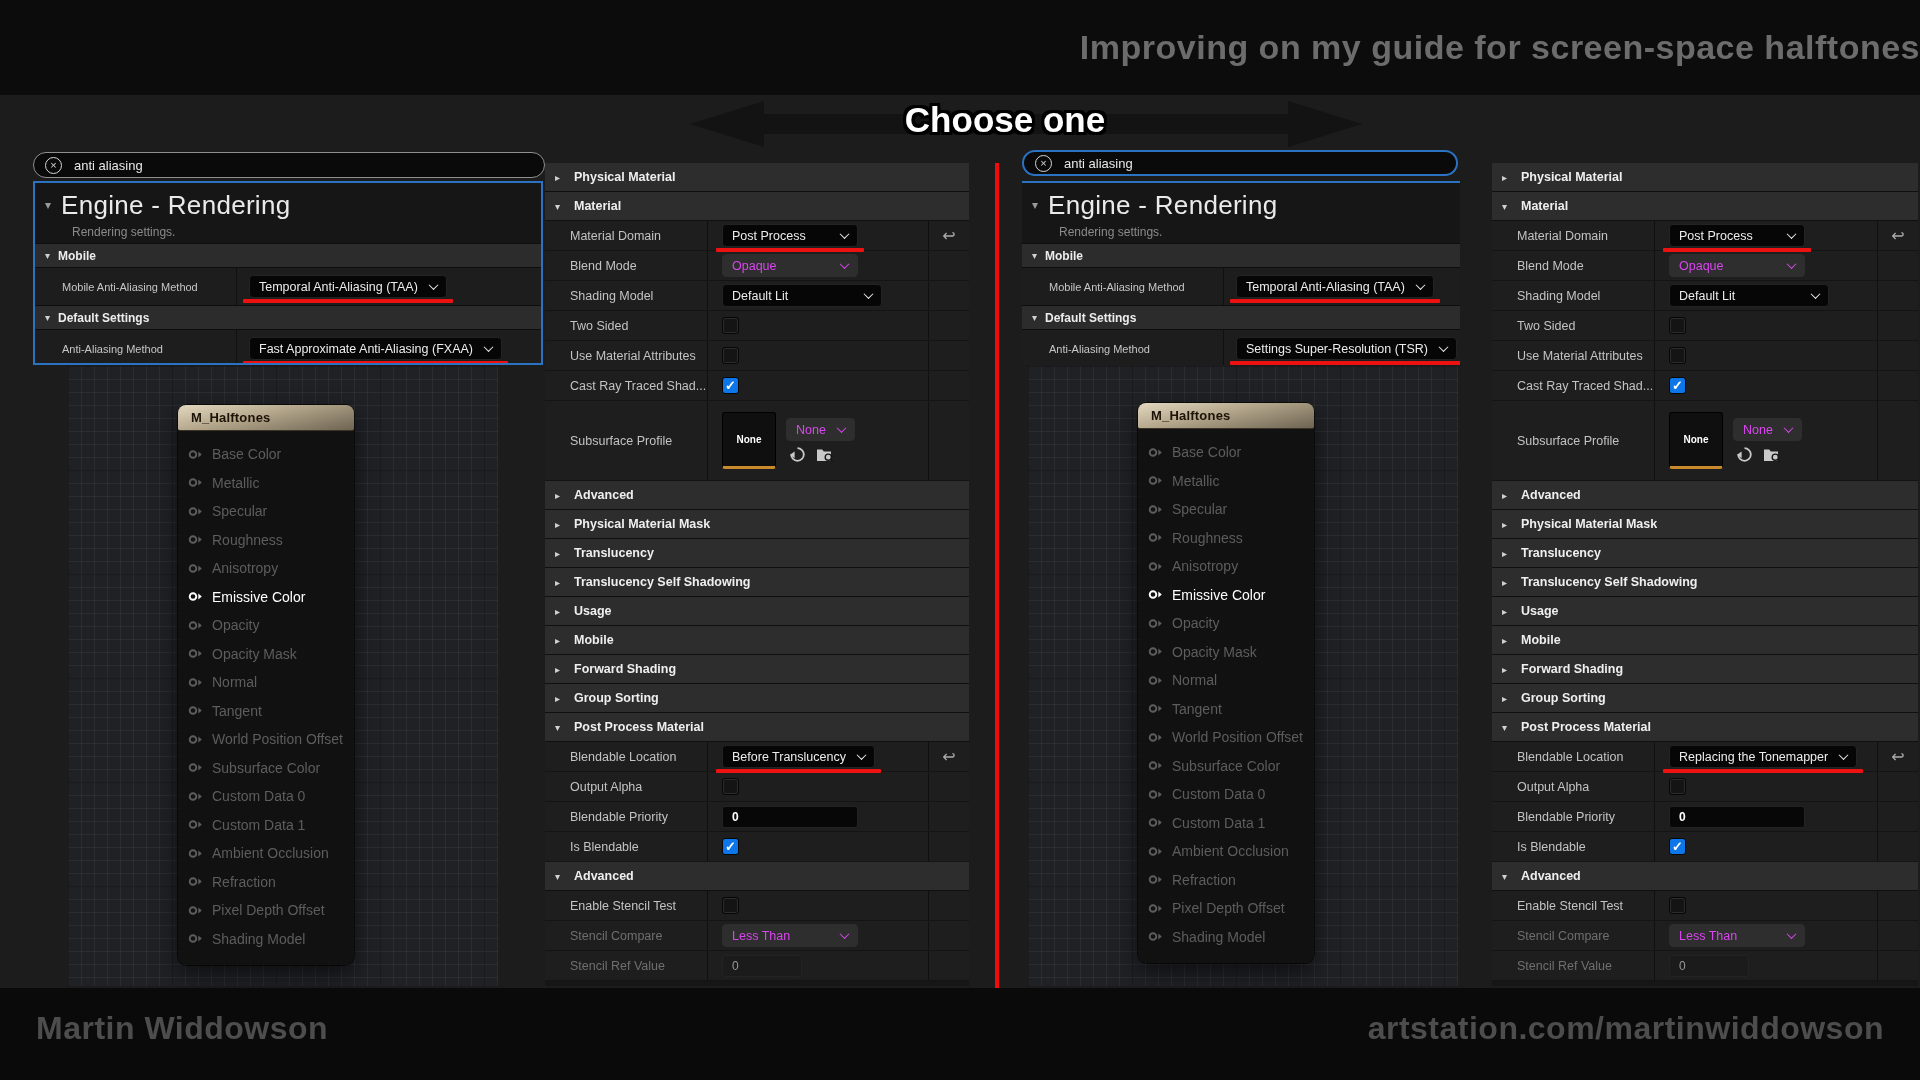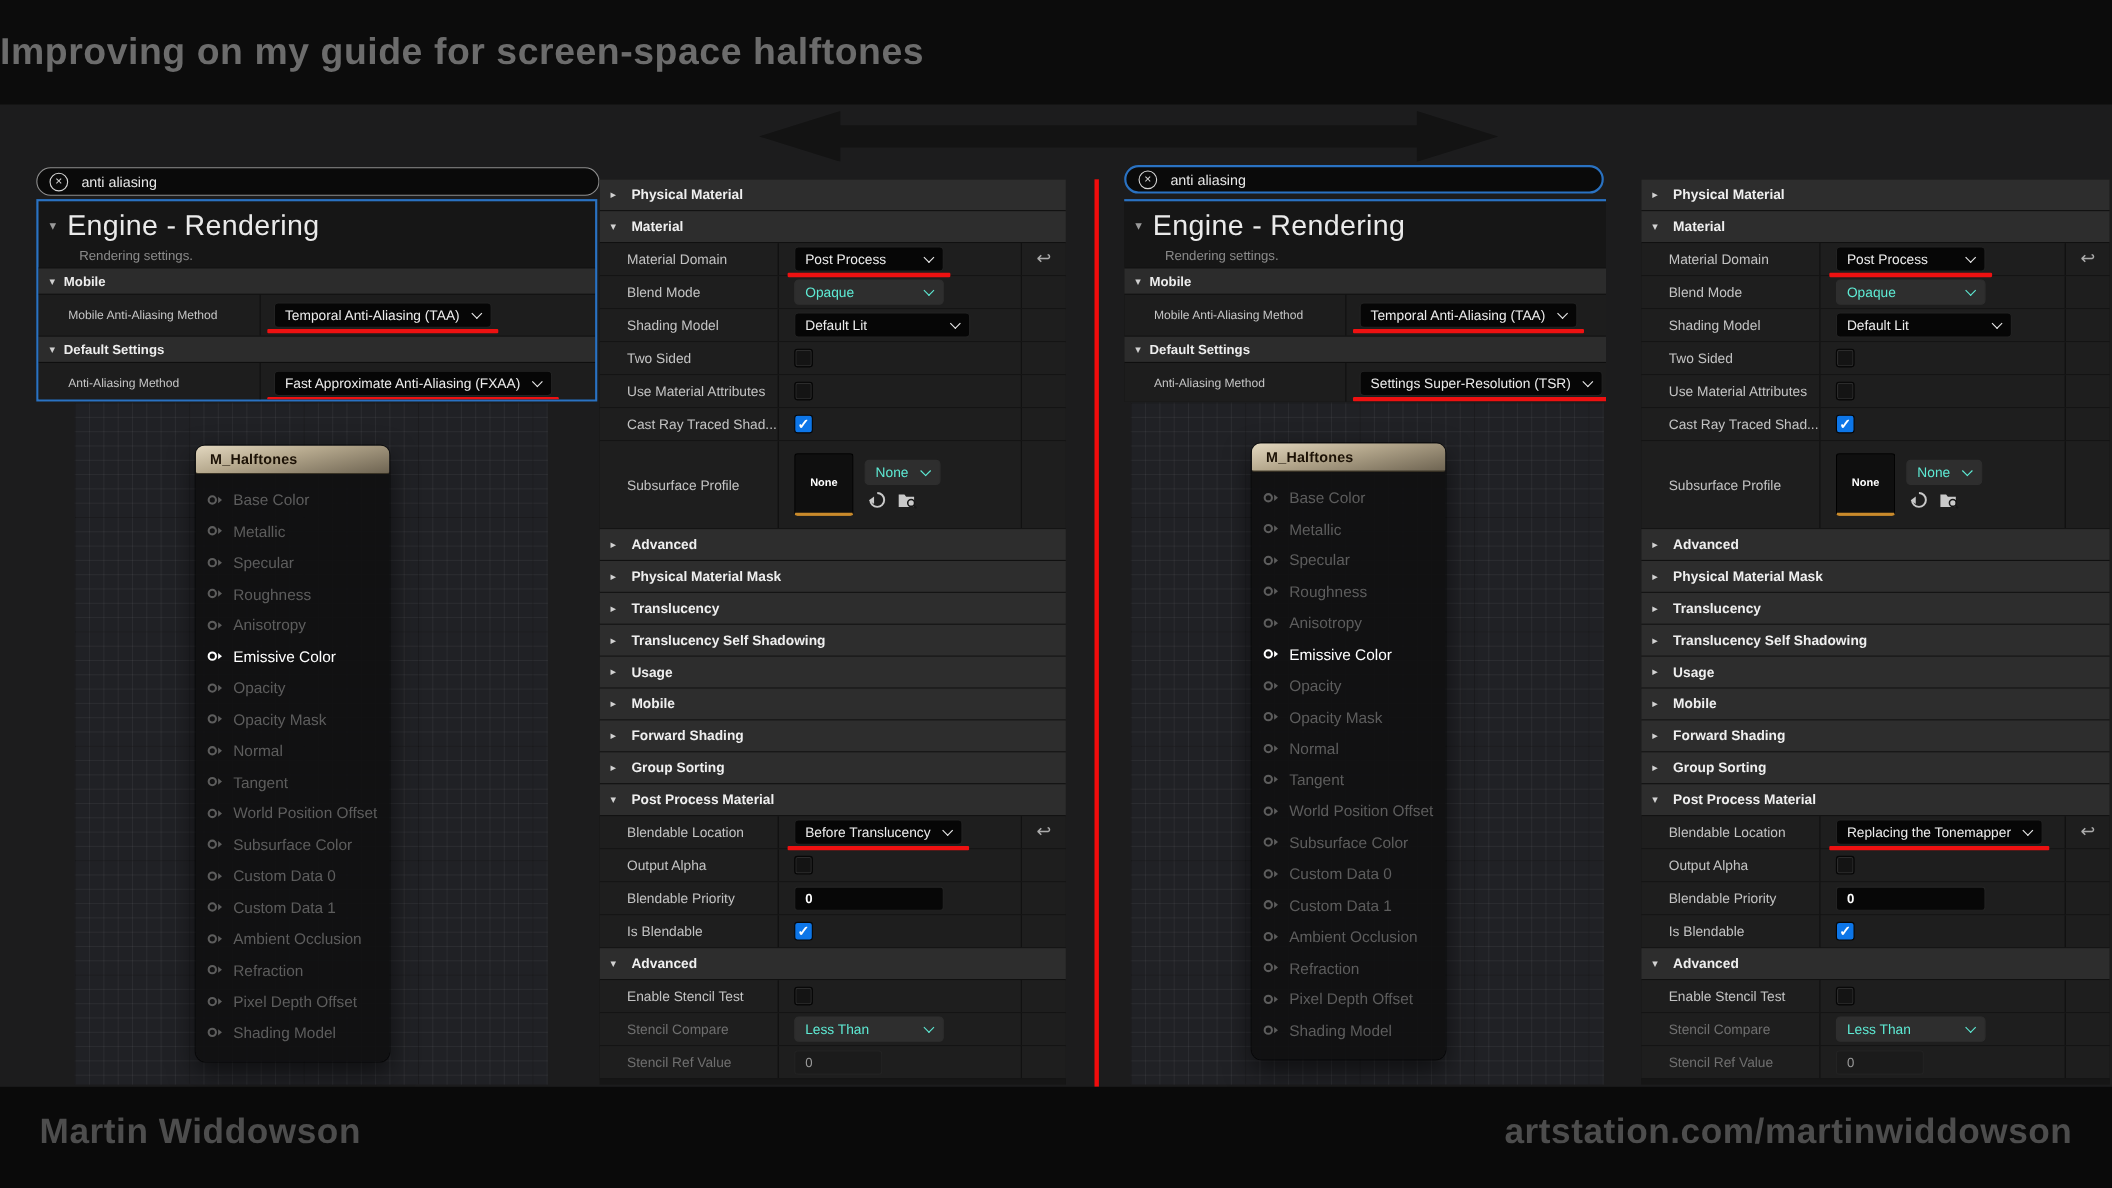--- a/index.html
+++ b/index.html
@@ -1,21 +1,21 @@
 <!DOCTYPE html>
 <html><head>
 <meta charset="utf-8">
 <style>
   html,body{margin:0;padding:0;background:#000;}
   #stage{position:relative;width:1920px;height:1080px;background:#1c1c1d;overflow:hidden;
          font-family:"Liberation Sans", sans-serif; -webkit-font-smoothing:antialiased;}
 
   
   .titlebar{position:absolute;left:0;top:0;width:1920px;height:95px;background:#0c0c0c;
-            display:flex;align-items:center;justify-content:flex-start;}
+            display:flex;align-items:center;justify-content:flex-end;}
   .titlebar h1{margin:0;font-size:34px;font-weight:bold;color:#6c6c6c;letter-spacing:.5px;}
   .footerbar{position:absolute;left:0;top:988px;width:1920px;height:92px;background:#0a0a0a;}
   .footerbar .author{position:absolute;left:36px;top:22px;font-size:32px;font-weight:bold;color:#4d4d4d;letter-spacing:.5px;}
   .footerbar .site{position:absolute;right:36px;top:22px;font-size:32px;font-weight:bold;color:#4d4d4d;letter-spacing:.5px;}
 
   
   .arrow-shape{position:absolute;left:690px;top:101px;width:672px;height:46px;background:#131313;
                clip-path:polygon(0 50%,11% 0,11% 28%,89% 28%,89% 0,100% 50%,89% 100%,89% 72%,11% 72%,11% 100%);}
   .choose-one{position:absolute;left:805px;top:100px;width:400px;text-align:center;
               font-size:35px;font-weight:bold;color:#ffffff;
@@ -48,21 +48,21 @@
                font-size:11px;color:#c6c6c6;border-right:1px solid #101010;flex:0 0 auto;white-space:nowrap;}
   .sp-row .val{padding-left:12px;display:flex;align-items:center;}
 
   
   .ddwrap{position:relative;display:inline-flex;}
   .dd{height:23px;background:#060606;border:1px solid #232323;border-radius:4px;box-sizing:border-box;
       display:inline-flex;align-items:center;justify-content:space-between;gap:12px;padding:0 9px;
       color:#ececec;font-size:12.5px;min-width:136px;white-space:nowrap;}
   .dd.auto{min-width:0;}
   .dd.wide{min-width:160px;}
-  .dd.disabled{background:#2e2e2e;border-color:#2e2e2e;color:#5eead4;}
+  .dd.disabled{background:#2e2e2e;border-color:#2e2e2e;color:#d946ef;}
   .chev{width:6px;height:6px;border-right:1.8px solid currentColor;border-bottom:1.8px solid currentColor;
         transform:rotate(45deg) translate(-1px,-1px);flex:0 0 auto;}
   .redline{position:absolute;left:-6px;right:-6px;bottom:-5px;height:4px;background:var(--red);border-radius:1px;}
   .cb{width:17px;height:17px;background:#141414;border:1px solid #060606;border-radius:3px;box-sizing:border-box;
       box-shadow:inset 0 0 0 1px #2c2c2c;display:flex;align-items:center;justify-content:center;}
   .cb.checked{background:var(--checkblue);box-shadow:none;color:#fff;font-size:13px;font-weight:bold;}
   .numin{height:22px;background:#070707;border:1px solid #232323;border-radius:3px;box-sizing:border-box;
          color:#fff;font-size:12px;font-weight:bold;display:inline-flex;align-items:center;padding:0 9px;width:136px;}
   .numin.small{width:80px;}
   .numin.disabled{color:#999;background:#1b1b1b;font-weight:normal;}
@@ -110,20 +110,21 @@
 </head>
 <body>
 
 <div id="stage" style="--accent: #2a72c2; --red: #ee1111; --checkblue: #0d76e8; --tan: #b5a88d; --orange: #c98a2b;">
 
   <div class="titlebar">
     <h1>Improving on my guide for screen-space halftones</h1>
   </div>
 
   <div class="arrow-shape"></div>
+  <div class="choose-one">Choose one</div>
   <div class="divider"></div>
 
   <div>
     <div class="search" style="left:33px;top:152px;width:512px;">
       <span class="xc">×</span>
       <span class="stext">anti aliasing</span>
     </div>
 
     <div class="spanel fullborder" style="left:33px;top:181px;width:510px;height:184px;">
       <div class="sp-title">

